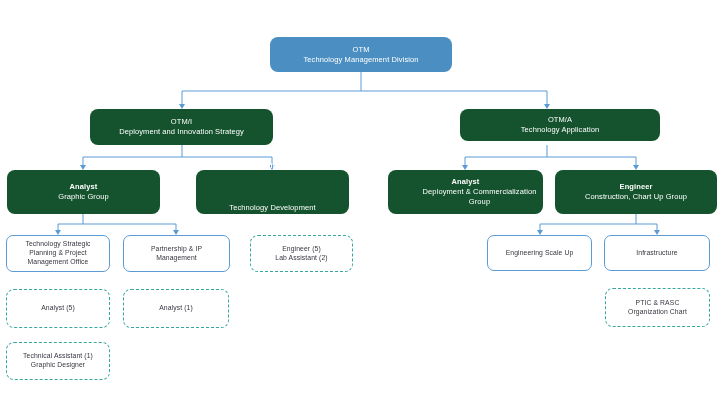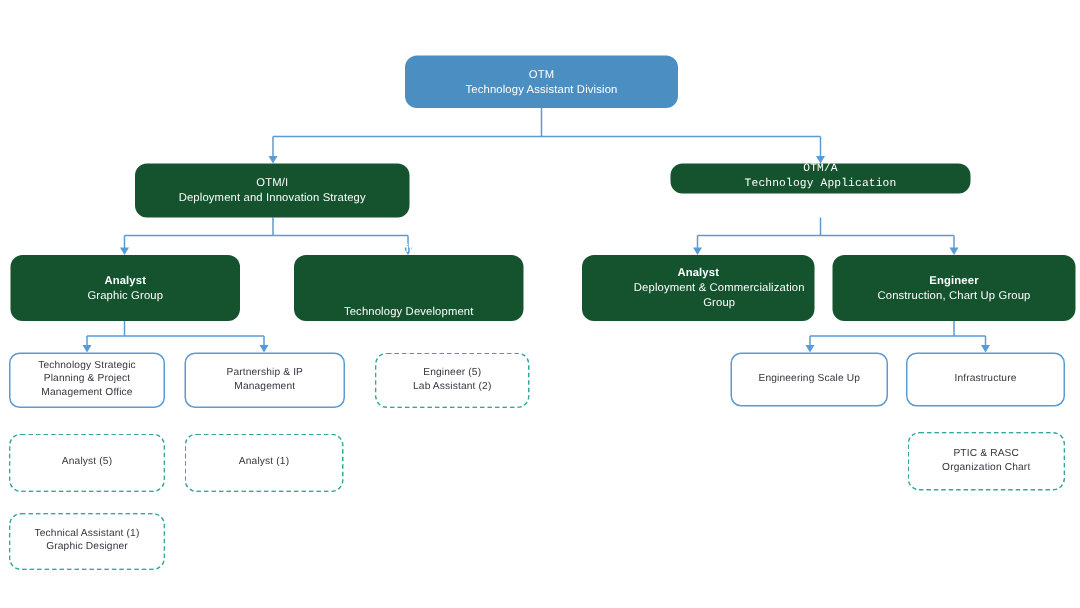--- a/index.html
+++ b/index.html
@@ -45,28 +45,28 @@
       <polygon points="633,165 639,165 636,170"></polygon>
       <polygon points="55,230 61,230 58,235"></polygon>
       <polygon points="173,230 179,230 176,235"></polygon>
       <polygon points="537,230 543,230 540,235"></polygon>
       <polygon points="654,230 660,230 657,235"></polygon>
     </g>
   </svg>
 
   <div class="node fill1" style="left:270px; top:37px; width:182px; height:35px;">
     <span>OTM</span>
-    <span>Technology Assistant Division</span>
+    <span>Technology Management Division</span>
   </div>
 
   <div class="node fill2" style="left:90px; top:109px; width:183px; height:36px;">
     <span>OTM/I</span>
     <span>Deployment and Innovation Strategy</span>
   </div>
-  <div class="node fill2" style="left:447px; top:109px; width:200px; height:20px;font-family:Liberation Mono, monospace;">
+  <div class="node fill2" style="left:460px; top:109px; width:200px; height:32px;">
     <span>OTM/A</span>
     <span>Technology Application</span>
   </div>
 
   <div class="node fill2" style="left:7px; top:170px; width:153px; height:44px;">
     <span class="b">Analyst</span>
     <span>Graphic Group</span>
   </div>
   <div class="node fill2" style="left:196px; top:170px; width:153px; height:44px;">
     <span class="b">Engineer</span>

